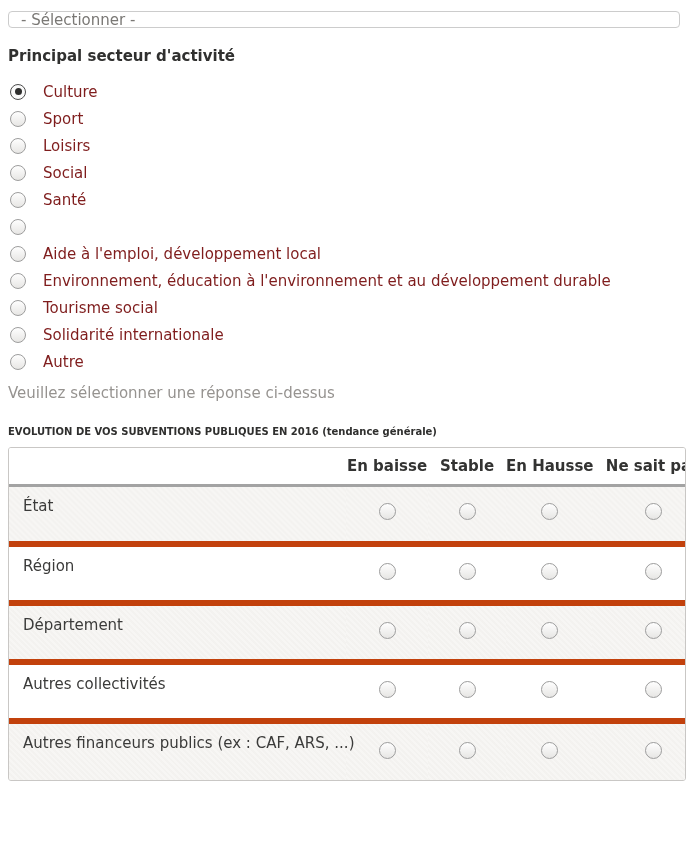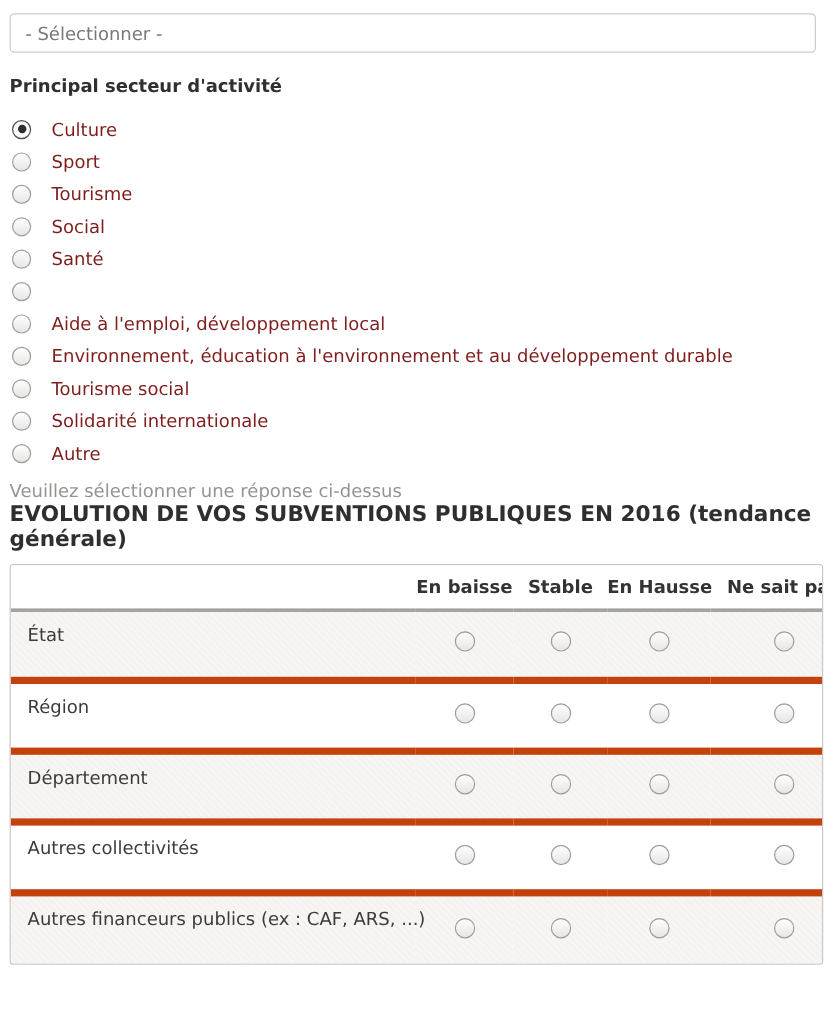--- a/index.html
+++ b/index.html
@@ -16,21 +16,21 @@
     font-size: 15px;
     font-weight: bold;
     color: #30302f;
     margin-bottom: 9px;
     display: block;
   }
 
   
   .select {
     width: 100%;
-    height: 33px;
+    height: 17px;
     border: 1px solid #cccccc;
     border-radius: 4px;
     background: #ffffff;
     display: flex;
     align-items: center;
     padding-left: 12px;
     margin-bottom: 19px;
     cursor: pointer;
   }
   .select-value { color: #7a7875; font-size: 15px; }
@@ -74,22 +74,23 @@
   }
 
   .helper {
     margin-top: 9px;
     font-size: 15px;
     color: #969390;
   }
 
   
   .table-title {
+    margin-top: 24px;
     margin-bottom: 10px;
-    font-size: 18px;
+    font-size: 10px;
     font-weight: bold;
     color: #2f2f2e;
   }
   .table-wrap {
     position: relative;
     width: 678px;
     border: 1px solid #c9c7c5;
     border-radius: 3px;
     overflow: hidden;
     background: #ffffff;
@@ -146,21 +147,21 @@
     <label class="radio-item">
       <span class="radio checked"></span>
       <span class="radio-label">Culture</span>
     </label>
     <label class="radio-item">
       <span class="radio"></span>
       <span class="radio-label">Sport</span>
     </label>
     <label class="radio-item">
       <span class="radio"></span>
-      <span class="radio-label">Tourisme</span>
+      <span class="radio-label">Loisirs</span>
     </label>
     <label class="radio-item">
       <span class="radio"></span>
       <span class="radio-label">Social</span>
     </label>
     <label class="radio-item">
       <span class="radio"></span>
       <span class="radio-label">Santé</span>
     </label>
     <label class="radio-item">

